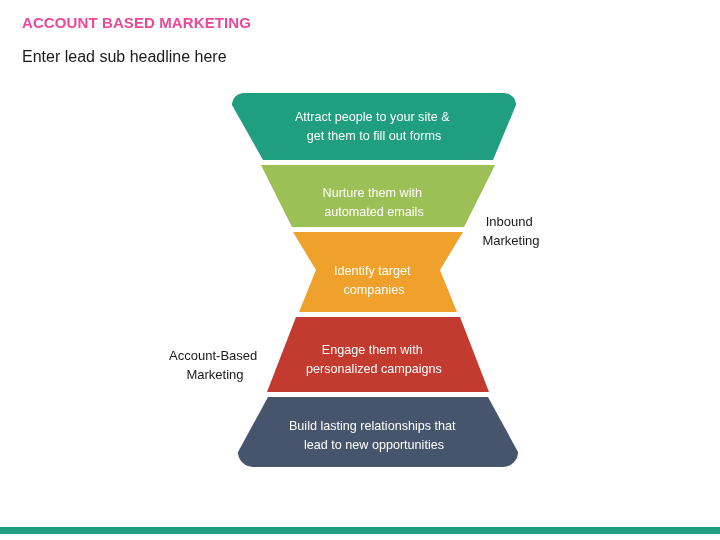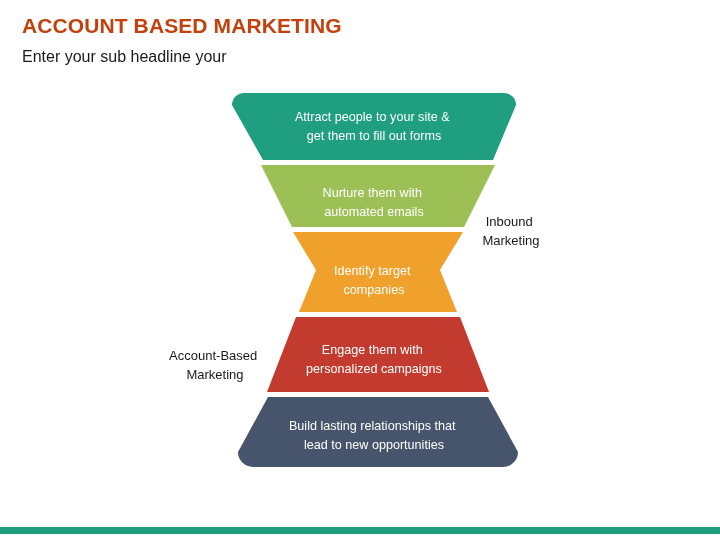--- a/index.html
+++ b/index.html
@@ -16,23 +16,23 @@
   }
   .slide {
     position: absolute;
     inset: 0;
     background: #ffffff;
   }
   .headline {
     position: absolute;
     left: 22px;
     top: 14px;
-    font-size: 21px;
+    font-size: 15px;
     font-weight: bold;
-    color: #c2410c;
+    color: #ec4899;
     letter-spacing: 0.1px;
     white-space: nowrap;
   }
   .subheadline {
     position: absolute;
     left: 22px;
     top: 48px;
     font-size: 16px;
     font-weight: normal;
     color: #1a1a1a;
@@ -64,21 +64,21 @@
     fill: #1a1a1a;
   }
 </style>
 </head>
 <body>
 
 <div class="slide">
 
   <div class="headline">ACCOUNT BASED MARKETING</div>
 
-  <div class="subheadline">Enter your sub headline your</div>
+  <div class="subheadline">Enter lead sub headline here</div>
 
   <div class="funnel-wrap">
     <svg width="720" height="540" viewBox="0 0 720 540" xmlns="http://www.w3.org/2000/svg">
 
       <path d="M 232,105
                A 12,12 0 0 1 244,93
                L 504,93
                A 12,12 0 0 1 516,105
                L 493,160
                L 263,160

